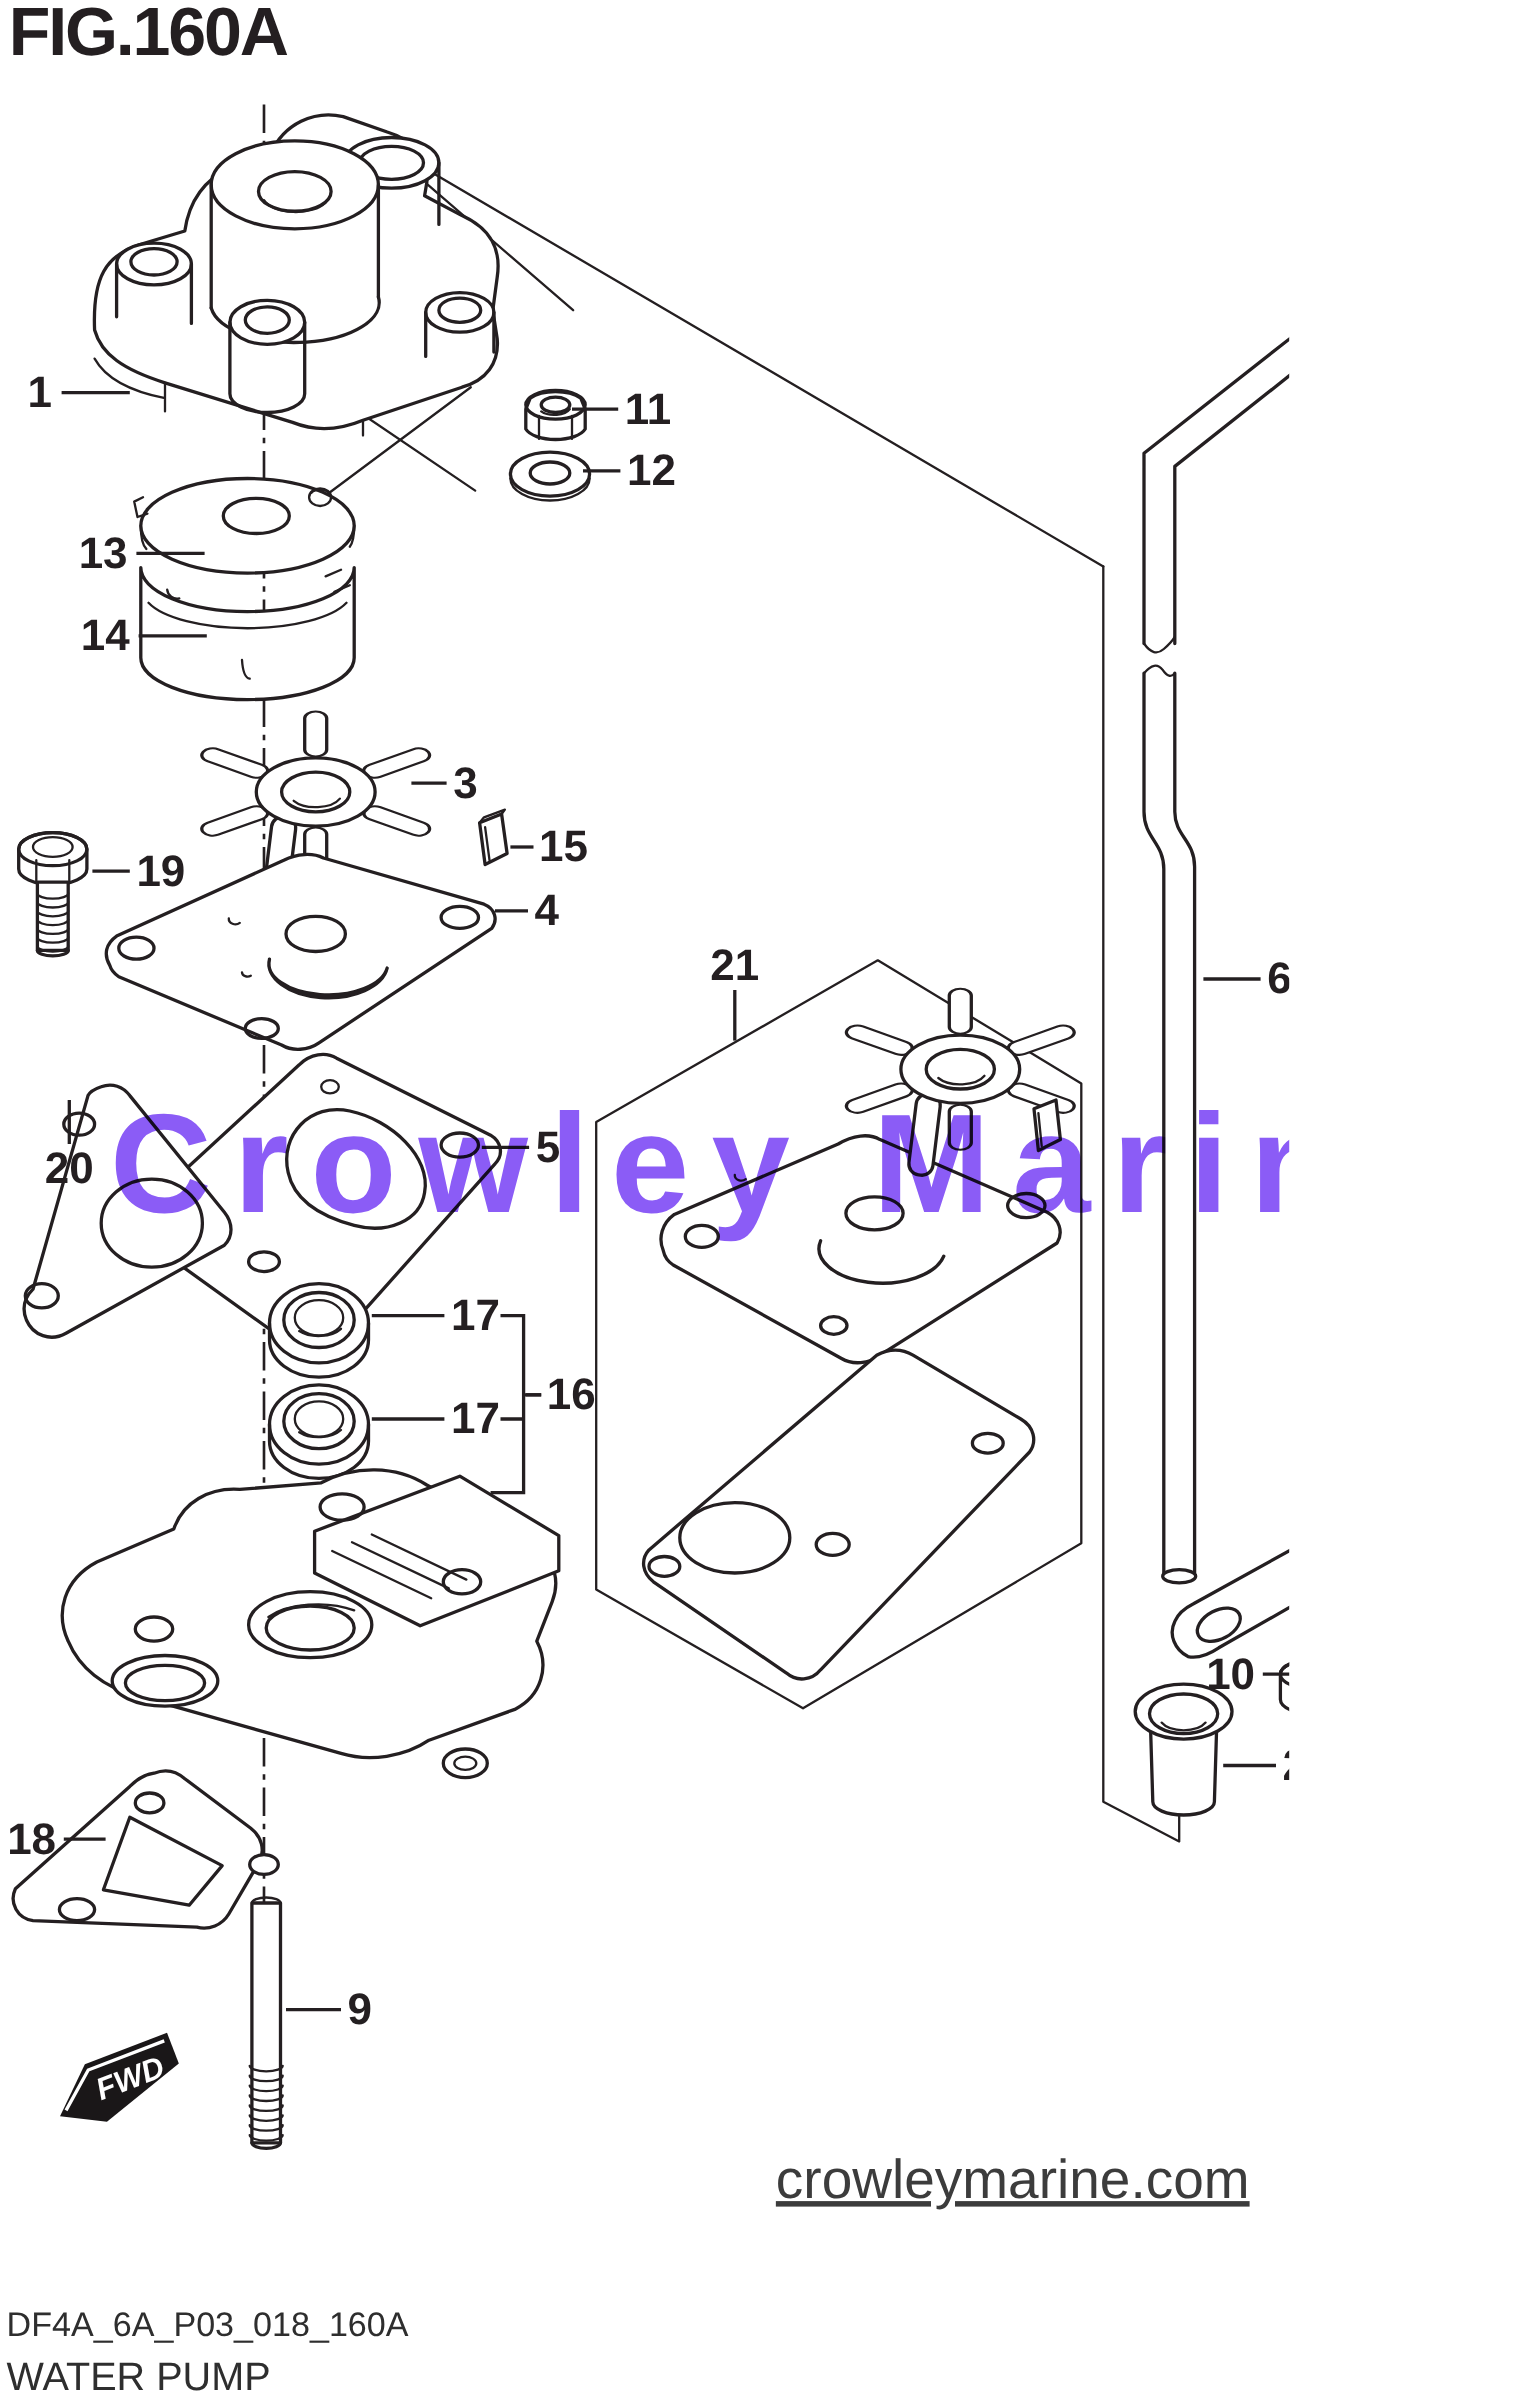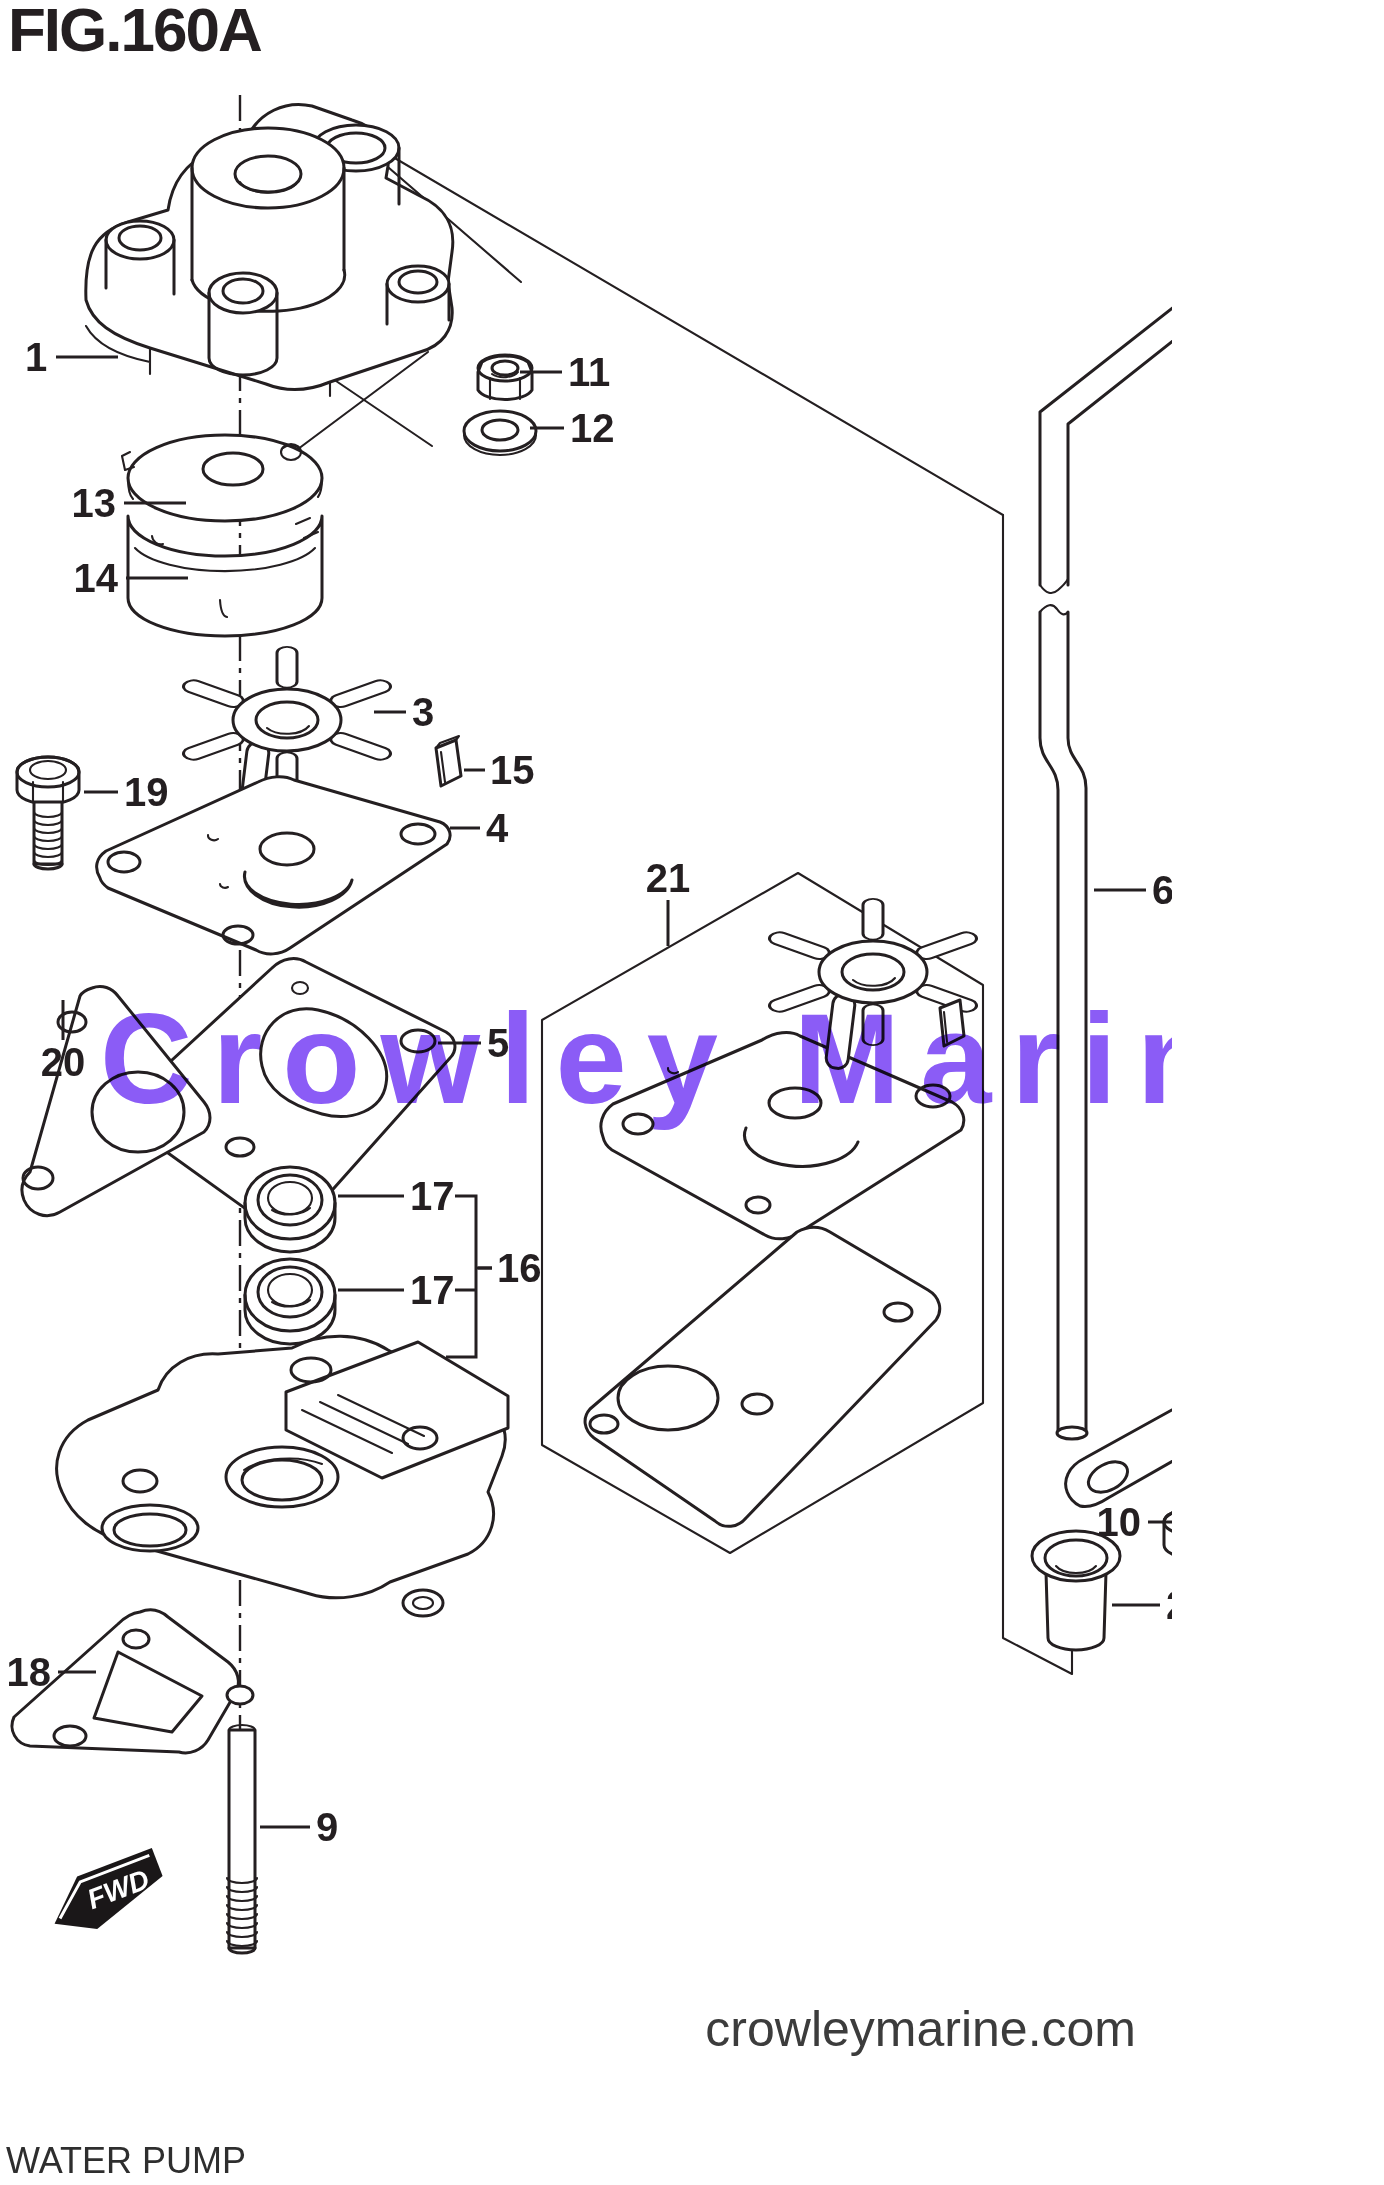--- a/index.html
+++ b/index.html
@@ -14,21 +14,21 @@
   .ln{stroke:#241f21;stroke-width:3;fill:none;stroke-linecap:round;stroke-linejoin:round;}
   .fw{stroke:#241f21;stroke-width:3;fill:#ffffff;stroke-linecap:round;stroke-linejoin:round;}
   .thin{stroke-width:2.1;}
   .cl{stroke:#241f21;stroke-width:2.4;fill:none;stroke-dasharray:26 7 5 7;}
   .ldr{stroke:#241f21;stroke-width:3;}
   .blk{fill:#1a1718;stroke:none;}
   .callout-text{font:bold 40px "Liberation Sans", sans-serif;fill:#241f21;}
   .fwd-text{font:bold italic 28px "Liberation Sans", sans-serif;fill:#ffffff;}
   .footer-code{position:absolute;left:6px;top:2096px;font-size:31px;color:#2e2e2e;}
   .footer-name{position:absolute;left:6px;top:2140px;font-size:36px;color:#2e2e2e;}
-  .footer-site{position:absolute;right:36px;top:2000px;font-size:50px;color:#3c3c3c;}
+  .footer-site{position:absolute;right:36px;top:1952px;font-size:50px;color:#3c3c3c;text-decoration:underline;}
 </style>
 </head>
 <body>
 
 <div class="page">
 
   <h1 class="fig-title">FIG.160A</h1>
 
   <svg class="diagram" width="1384" height="2185" viewBox="0 0 1384 2185">
     <defs>
@@ -307,15 +307,16 @@
         <text x="1166" y="1605" class="callout-text" text-anchor="start" dominant-baseline="central">2</text>
         <line x1="58" y1="1672" x2="96" y2="1672" class="ldr"></line>
         <text x="51" y="1672" class="callout-text" text-anchor="end" dominant-baseline="central">18</text>
         <line x1="260" y1="1827" x2="310" y2="1827" class="ldr"></line>
         <text x="316" y="1827" class="callout-text" text-anchor="start" dominant-baseline="central">9</text>
       </g>
   </svg>
 
   <div class="watermark">Crowley Marine</div>
 
+  <div class="footer-code">DF4A_6A_P03_018_160A</div>
   <div class="footer-name">WATER PUMP</div>
   <div class="footer-site">crowleymarine.com</div>
 </div>
 
 </body></html>

